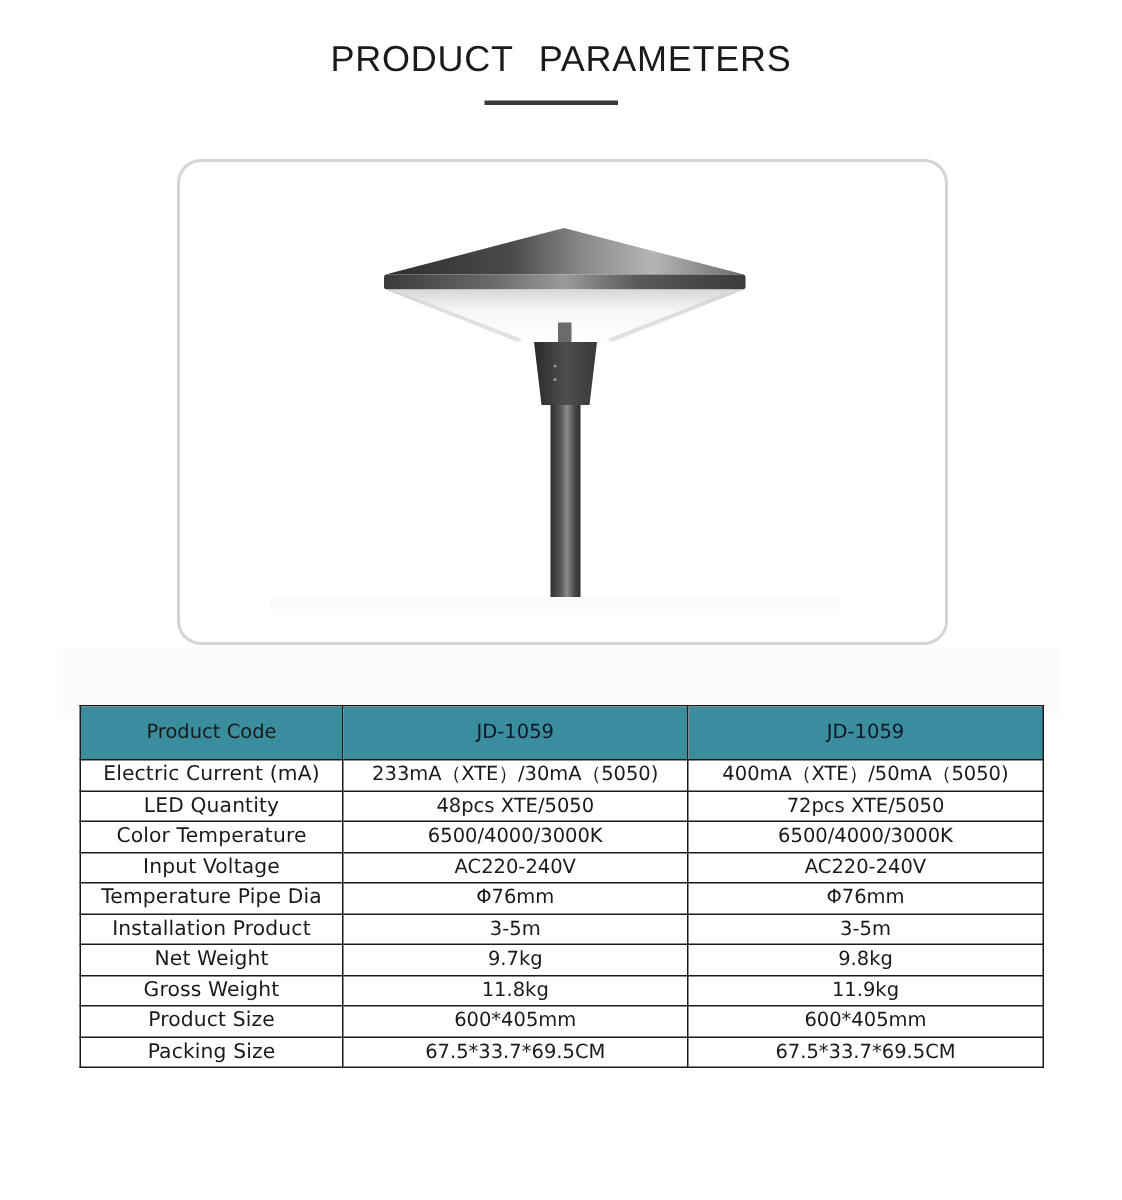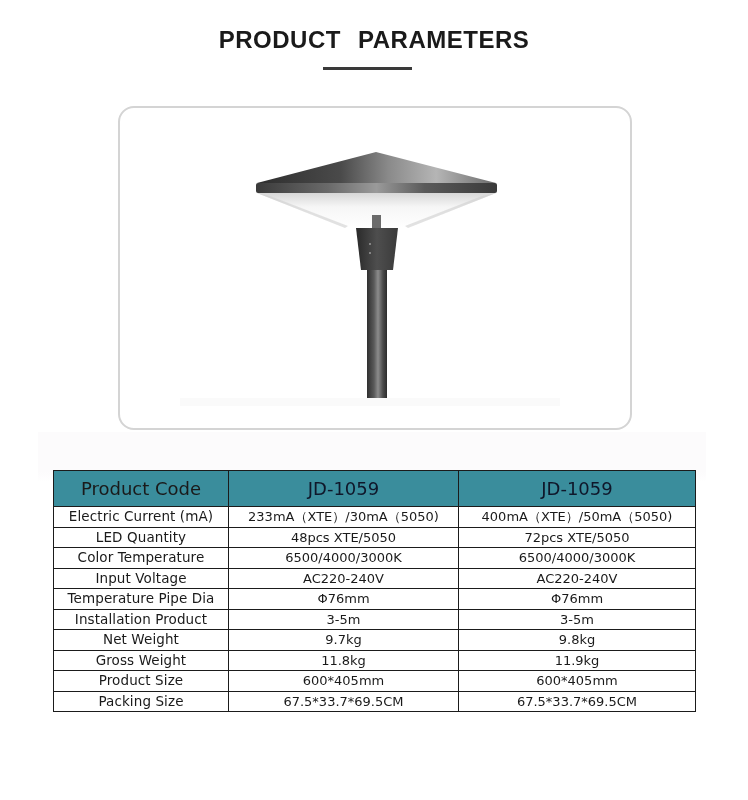--- a/index.html
+++ b/index.html
@@ -14,21 +14,21 @@
     color: #111;
   }
   .title {
     position: absolute;
     left: 0; width: 748px;
     top: 26px;
     text-align: center;
     font-size: 24px;
     letter-spacing: 0.5px;
     color: #1a1a1a;
-    font-weight: bold;
+    font-weight: normal;
     word-spacing: 10px;
   }
   .title-underline {
     position: absolute;
     left: 323px; top: 67px;
     width: 89px; height: 3px;
     background: #3a3a3a;
   }
   .image-frame {
     position: absolute;
@@ -67,21 +67,21 @@
     vertical-align: middle;
     padding: 0 2px;
     white-space: nowrap;
     overflow: hidden;
   }
   table.params thead th {
     height: 35px;
     background: #3a8d9c;
     color: #1a1a1a;
     font-weight: normal;
-    font-size: 18px;
+    font-size: 13px;
   }
   table.params thead th.val { color: #0f172a; }
   table.params tbody td {
     height: 19.5px;
     font-size: 13.5px;
     line-height: 19px;
     color: #1a1a1a;
   }
   table.params tbody td.label { font-size: 13.5px; letter-spacing: 0.1px; }
   table.params tbody td.val { font-size: 13px; }

